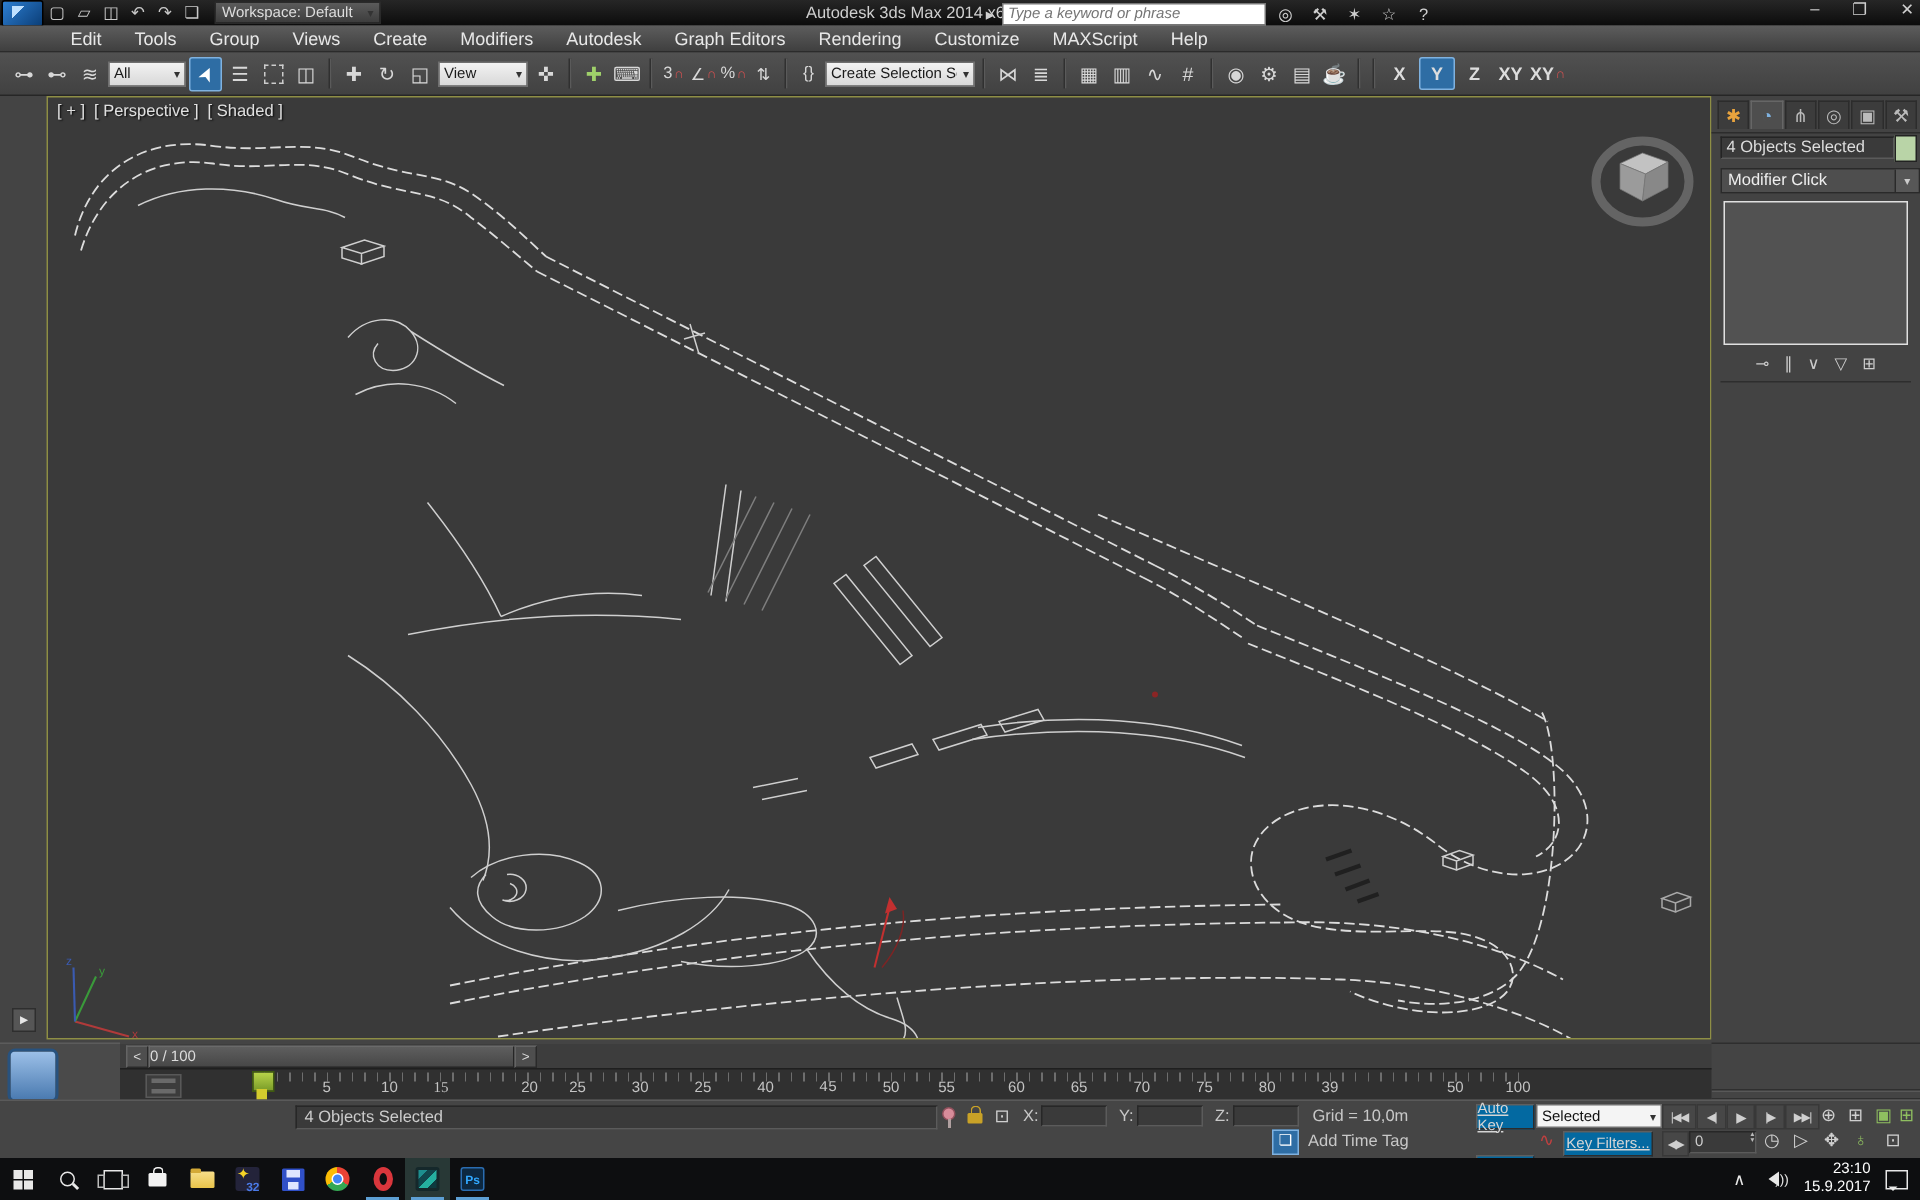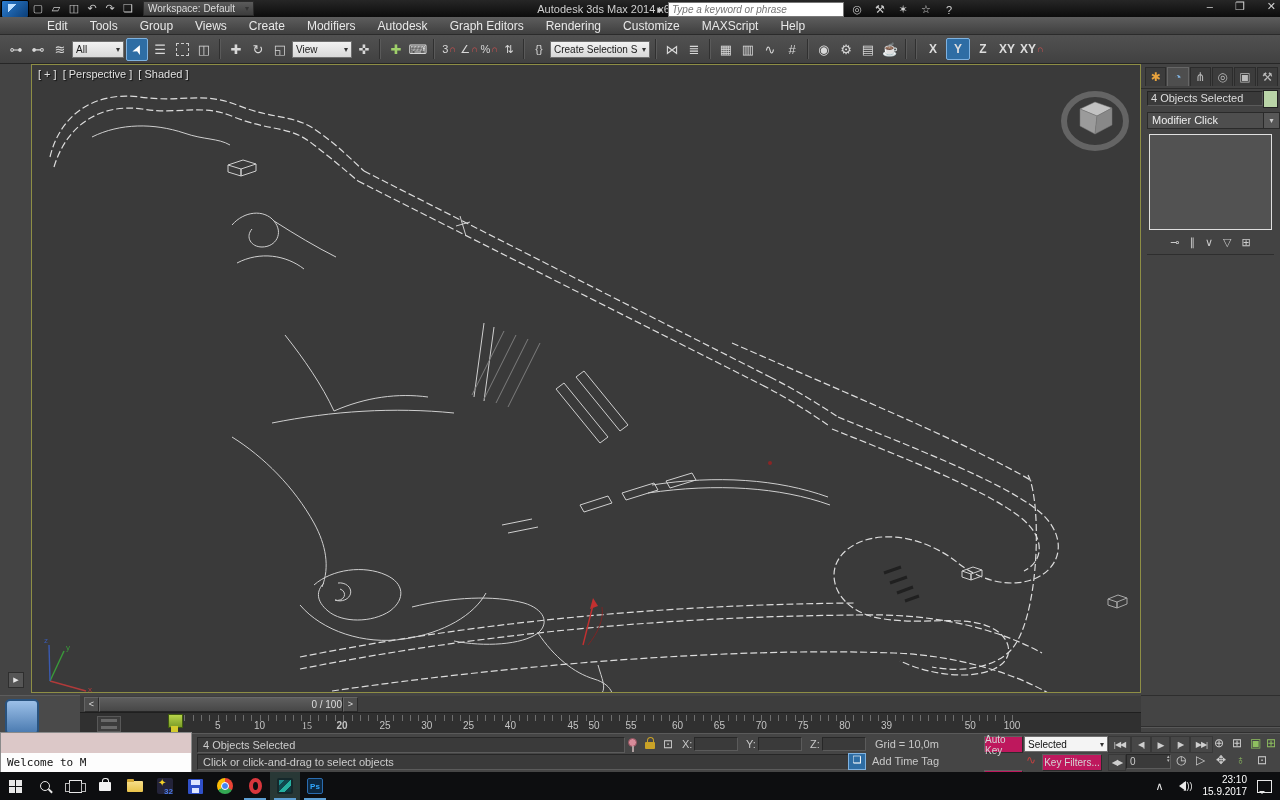--- a/index.html
+++ b/index.html
@@ -73,39 +73,39 @@
 
   
   #bluepanel{left:0;top:695px;width:80px;height:38px;background:#4a4a4a;border-top:1px solid #5c5c5c;}
   #welcomeappicon{left:5px;top:699px;width:30px;height:32px;border-radius:5px;border:2px solid #28527e;
                   background:linear-gradient(#9cc0e8,#4a7ab0);}
   #tsliderrow{left:80px;top:696px;width:1061px;height:16px;background:#3d3d3d;}
   .tsbtn{position:absolute;top:1px;width:13px;height:13px;background:#4e4e4e;border:1px solid;
          border-color:#646464 #2a2a2a #2a2a2a #646464;color:#ddd;font-size:9px;text-align:center;line-height:12px;}
   #tsliderbtn{position:absolute;left:19px;top:1px;width:242px;height:13px;background:linear-gradient(#5e5e5e,#474747);
               border:1px solid;border-color:#6a6a6a #262626 #262626 #6a6a6a;color:#ddd;font-size:10px;
-              text-align:right;line-height:13px;}
+              text-align:left;line-height:13px;}
   #trackbar{left:80px;top:712px;width:1061px;height:21px;background:#303030;border-top:1px solid #1f1f1f;}
   #tickstrip{position:absolute;left:96px;top:2px;width:840px;height:6px;
              background:repeating-linear-gradient(90deg,#6e6e6e 0 1px,transparent 1px 8.36px);}
   .tick-label{position:absolute;top:7px;transform:translateX(-50%);color:#c4c4c4;font-size:10px;}
   #tslider-handle{position:absolute;left:88px;top:1px;width:13px;height:12px;background:linear-gradient(#b8d44a,#7a9c28);
                   border:1px solid #3f5a10;}
   #tslider-line{position:absolute;left:91px;top:13px;width:7px;height:8px;background:#d3cb2d;}
   #rangeicon{position:absolute;left:17px;top:3px;width:22px;height:14px;background:#3c3c3c;border:1px solid #585858;}
   #rangeicon:before{content:"";position:absolute;left:3px;top:2px;right:3px;height:3px;background:#6a6a6a;}
   #rangeicon:after{content:"";position:absolute;left:3px;bottom:2px;right:3px;height:3px;background:#6a6a6a;}
 
   
   #statusbar{left:0;top:733px;width:1280px;height:39px;background:#454545;border-top:1px solid #5a5a5a;}
   .sunken{background:#3a3a3a;border:1px solid;border-color:#272727 #5b5b5b #5b5b5b #272727;color:#ccc;}
   .sbtext{font-size:11px;line-height:14px;padding:0 5px;white-space:nowrap;overflow:hidden;}
   .coordlabel{position:absolute;color:#c8c8c8;font-size:11px;}
-  .kbtn{background:#be185d;border:1px solid;border-color:#5f5f5f #2c2c2c #2c2c2c #5f5f5f;color:#d5d5d5;
-        font-size:10px;display:flex;align-items:center;justify-content:center;}
+  .kbtn{background:#0369a1;border:1px solid;border-color:#5f5f5f #2c2c2c #2c2c2c #5f5f5f;color:#d5d5d5;
+        font-size:10px;display:flex;align-items:center;justify-content:center;text-decoration:underline;}
   #seldrop{background:#f4f4f4;border:1px solid #6f6f6f;color:#111;font-size:10px;display:flex;
            align-items:center;justify-content:space-between;padding:0 3px;}
   .pbtn{position:absolute;color:#cfcfcf;font-size:8px;letter-spacing:-1px;background:#474747;
         border:1px solid #383838;height:15px;display:flex;align-items:center;justify-content:center;}
   .navgreen{color:#8fbf60 !important;}
   .lockicon{position:absolute;width:10px;height:7px;background:#c9a227;border-radius:1px;}
   .lockicon:before{content:"";position:absolute;left:1.5px;top:-5px;width:5px;height:5px;
                    border:1.5px solid #c9a227;border-bottom:none;border-radius:4px 4px 0 0;}
   .pinicon{position:absolute;width:7px;height:7px;background:#d88c9a;border-radius:50%;border:1px solid #90505c;}
   .pinicon:after{content:"";position:absolute;left:3px;top:7px;width:1.5px;height:6px;background:#b0a0a0;}
@@ -418,27 +418,27 @@
     <div id="tsliderbtn">0 / 100</div>
     <div class="tsbtn" style="left:263px">&gt;</div>
   </div>
 
   <div id="trackbar" class="abs">
     <div id="rangeicon"></div>
     <div id="tickstrip"></div>
     <div id="ruler-labels">
         <span class="tick-label" style="left: 137.8px;">5</span>
         <span class="tick-label" style="left: 179.6px;">10</span>
-        <span class="tick-label" style="left: 227px; font-family: Liberation Serif, serif;">15</span>
-        <span class="tick-label" style="left: 262px; font-weight: bold;">20</span>
+        <span class="tick-label" style="left: 214px; font-family: Liberation Serif, serif;">15</span>
+        <span class="tick-label" style="left: 273px;">20</span>
         <span class="tick-label" style="left: 305px;">25</span>
         <span class="tick-label" style="left: 346.8px;">30</span>
         <span class="tick-label" style="left: 388.6px;">25</span>
         <span class="tick-label" style="left: 430.4px;">40</span>
-        <span class="tick-label" style="left: 493px;">45</span>
+        <span class="tick-label" style="left: 472px; font-family: Liberation Mono, monospace;">45</span>
         <span class="tick-label" style="left: 514px;">50</span>
         <span class="tick-label" style="left: 551px;">55</span>
         <span class="tick-label" style="left: 597.6px;">60</span>
         <span class="tick-label" style="left: 639.4px;">65</span>
         <span class="tick-label" style="left: 681.2px;">70</span>
         <span class="tick-label" style="left: 723px;">75</span>
         <span class="tick-label" style="left: 764.8px;">80</span>
         <span class="tick-label" style="left: 806.6px;">39</span>
         <span class="tick-label" style="left: 848.4px; margin-top: 44px;">90</span>
         <span class="tick-label" style="left: 890.2px;">50</span>
@@ -454,21 +454,20 @@
     <div class="lockicon abs" style="left:645px;top:8px"></div>
     <span class="abs" style="left:663px;top:3px;font-size:12px;color:#cfcfcf">⊡</span>
     <span class="coordlabel" style="left:682px;top:4px">X:</span>
     <div class="sunken abs" style="left:694px;top:3px;width:42px;height:12px"></div>
     <span class="coordlabel" style="left:746px;top:4px">Y:</span>
     <div class="sunken abs" style="left:758px;top:3px;width:42px;height:12px"></div>
     <span class="coordlabel" style="left:810px;top:4px">Z:</span>
     <div class="sunken abs" style="left:822px;top:3px;width:42px;height:12px"></div>
     <div class="abs sbtext" style="left:870px;top:3px;width:70px;color:#c8c8c8">Grid = 10,0m</div>
 
-    <div class="sunken sbtext abs" style="left:197px;top:20px;width:646px;height:14px">Click or click-and-drag to select objects</div>
     <span class="abs" style="left:848px;top:19px;width:16px;height:15px;background:#2e6da4;border:1px solid #7fb2e0;color:#fff;font-size:10px;text-align:center">❏</span>
     <span class="abs" style="left:872px;top:21px;color:#c8c8c8">Add Time Tag</span>
 
     <div class="kbtn abs" style="left:984px;top:2px;width:37px;height:15px">Auto Key</div>
     <div id="seldrop" class="abs" style="left:1024px;top:2px;width:76px;height:14px">
       <span>Selected</span>
       <span class="combo-arrow">▾</span>
     </div>
     <div class="kbtn abs" style="left:984px;top:36px;width:37px;height:15px">Set Key</div>
     <span class="abs" style="left:1026px;top:19px;color:#c04040;font-size:12px">∿</span>
@@ -490,24 +489,20 @@
       <span>▴</span>
       <span>▾</span>
     </div>
     <span class="abs" style="left:1176px;top:19px;font-size:12px;color:#cfcfcf">◷</span>
     <span class="abs" style="left:1196px;top:19px;font-size:12px;color:#cfcfcf">▷</span>
     <span class="abs" style="left:1216px;top:19px;font-size:12px;color:#cfcfcf">✥</span>
     <span class="abs navgreen" style="left:1236px;top:19px;font-size:12px">♁</span>
     <span class="abs" style="left:1257px;top:19px;font-size:12px;color:#cfcfcf">⊡</span>
   </div>
 
-  <div id="welcomewin" class="abs">
-    <div class="body"></div>
-    <div class="titlestrip">Welcome to M</div>
-  </div>
 
   <div id="taskbar" class="abs">
     <div class="tbcell">
         <div id="startlogo">
           <div></div>
           <div></div>
           <div></div>
           <div></div>
         </div>
       </div>

